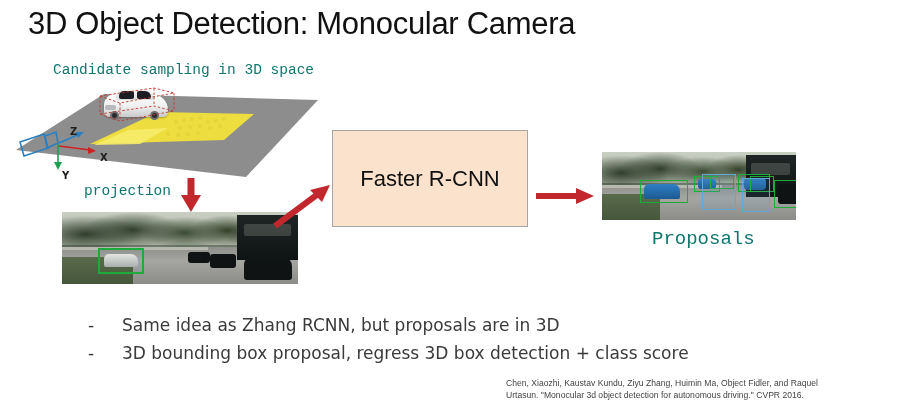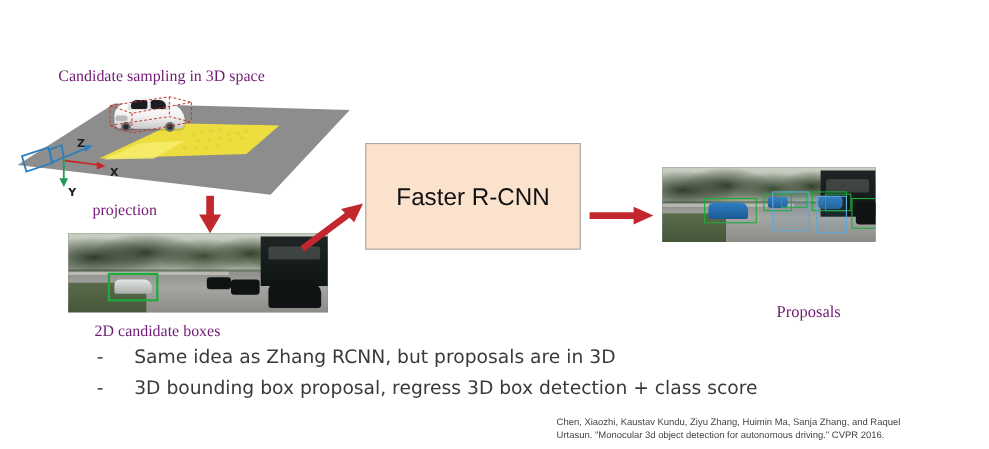--- a/index.html
+++ b/index.html
@@ -28,28 +28,28 @@
     font-weight: 400;
     letter-spacing: -0.3px;
     color: #111111;
     font-family: "Liberation Sans", sans-serif;
     white-space: nowrap;
   }
 
   
   .caption {
     position: absolute;
-    font-family: Liberation Serif, serif;
-    color: #701a75;
+    font-family: Liberation Mono, monospace;
+    color: #0f766e;
     white-space: nowrap;
   }
   .cap-3d      { left: 53px;  top: 62px;  font-size: 14.5px; }
   .cap-2d      { left: 86px;  top: 293px; font-size: 14.5px; }
   .cap-proj    { left: 84px;  top: 183px; font-size: 14.5px; }
-  .cap-props   { left: 706px; top: 228px; font-size: 15px; margin-top: 48px; }
+  .cap-props   { left: 652px; top: 228px; font-size: 19px; }
 
   
   .scene3d {
     position: absolute;
     left: 8px;
     top: 78px;
     width: 320px;
     height: 106px;
   }
   .ground {
@@ -244,20 +244,21 @@
     font-size: 8.6px;
     line-height: 1.45;
     color: #444444;
   }
 </style>
 </head>
 <body>
 
 <div id="slide">
 
+  <div class="slide-title">3D Object Detection: Monocular Camera</div>
 
   <div class="caption cap-3d">Candidate sampling in 3D space</div>
 
   <div class="scene3d">
 
     <svg class="ground" viewBox="0 0 320 106">
       <polygon points="8,72 96,16 310,22 238,99" fill="#8d8d8d"></polygon>
       <polygon points="82,66 150,34 246,36 216,62" fill="#f2e23a" opacity="0.95"></polygon>
       <polygon points="86,67 120,52 160,50 132,66" fill="#f5ec6a" opacity="0.9"></polygon>
       <g fill="#e6d339" opacity="0.85">
@@ -330,21 +331,20 @@
     <div class="ph-grass"></div>
     <div class="ph-curb"></div>
     <div class="ph-bldg"></div>
     <div class="ph-bldg-txt"></div>
     <div class="ph-cardark" style="left:126px;top:40px;width:22px;height:11px;"></div>
     <div class="ph-cardark" style="left:148px;top:42px;width:26px;height:14px;"></div>
     <div class="ph-cardark" style="left:182px;top:46px;width:48px;height:22px;border-radius:6px 8px 3px 3px;"></div>
     <div style="position:absolute;left:42px;top:42px;width:34px;height:13px;background:linear-gradient(180deg,#e3e6e4,#a9aeab);border-radius:5px 7px 2px 2px;"></div>
     <div class="gbox" style="left:36px;top:36px;width:46px;height:26px;"></div>
   </div>
-  <div class="caption cap-2d">2D candidate boxes</div>
 
   <svg class="arrow-svg arr-diag" width="62" height="48" viewBox="0 0 62 48">
     <line x1="3" y1="44" x2="46" y2="12" stroke="#c1272d" stroke-width="6"></line>
     <polygon points="58,3 38,8 50,20" fill="#c1272d"></polygon>
   </svg>
 
   <div class="rcnn-box">
     <span class="rcnn-label">Faster R-CNN</span>
   </div>
 
@@ -385,17 +385,17 @@
       <span class="bullet-dash">-</span>
       <span class="bullet-text">Same idea as Zhang RCNN, but proposals are in 3D</span>
     </div>
     <div class="bullet-row">
       <span class="bullet-dash">-</span>
       <span class="bullet-text">3D bounding box proposal, regress 3D box detection + class score</span>
     </div>
   </div>
 
   <div class="citation">
-    <div>Chen, Xiaozhi, Kaustav Kundu, Ziyu Zhang, Huimin Ma, Sanja Zhang, and Raquel</div>
+    <div>Chen, Xiaozhi, Kaustav Kundu, Ziyu Zhang, Huimin Ma, Object Fidler, and Raquel</div>
     <div>Urtasun. "Monocular 3d object detection for autonomous driving." CVPR 2016.</div>
   </div>
 
 </div>
 
 </body></html>

